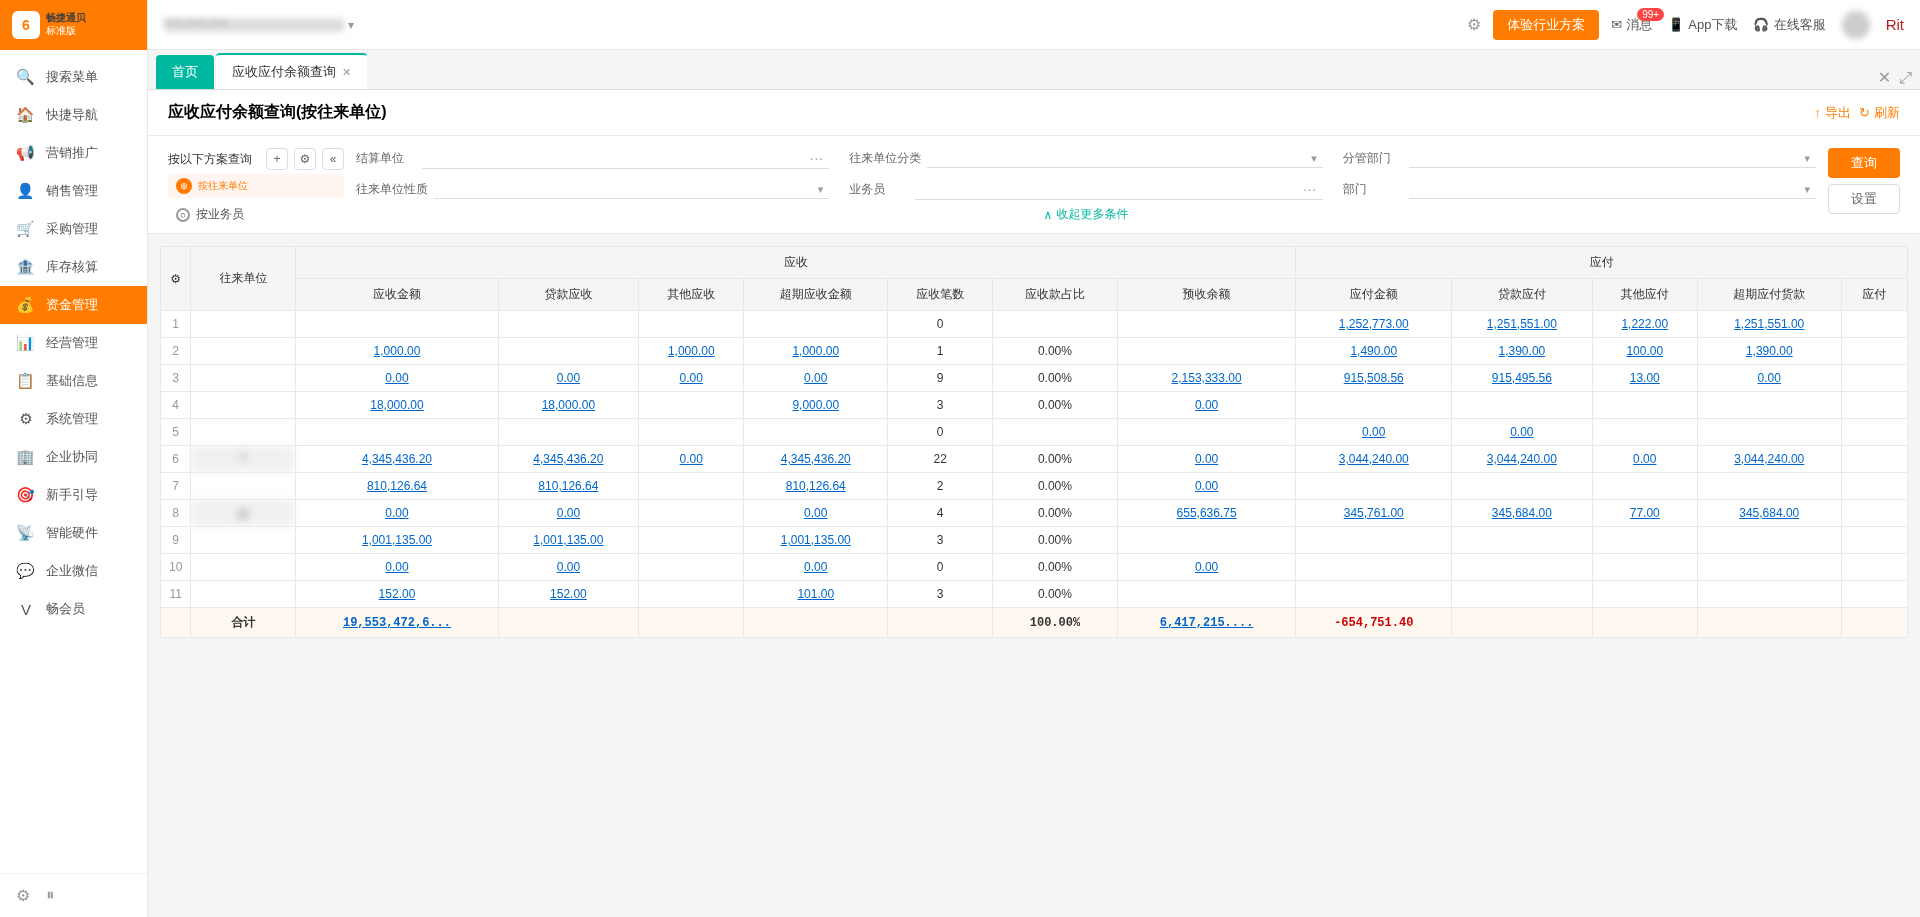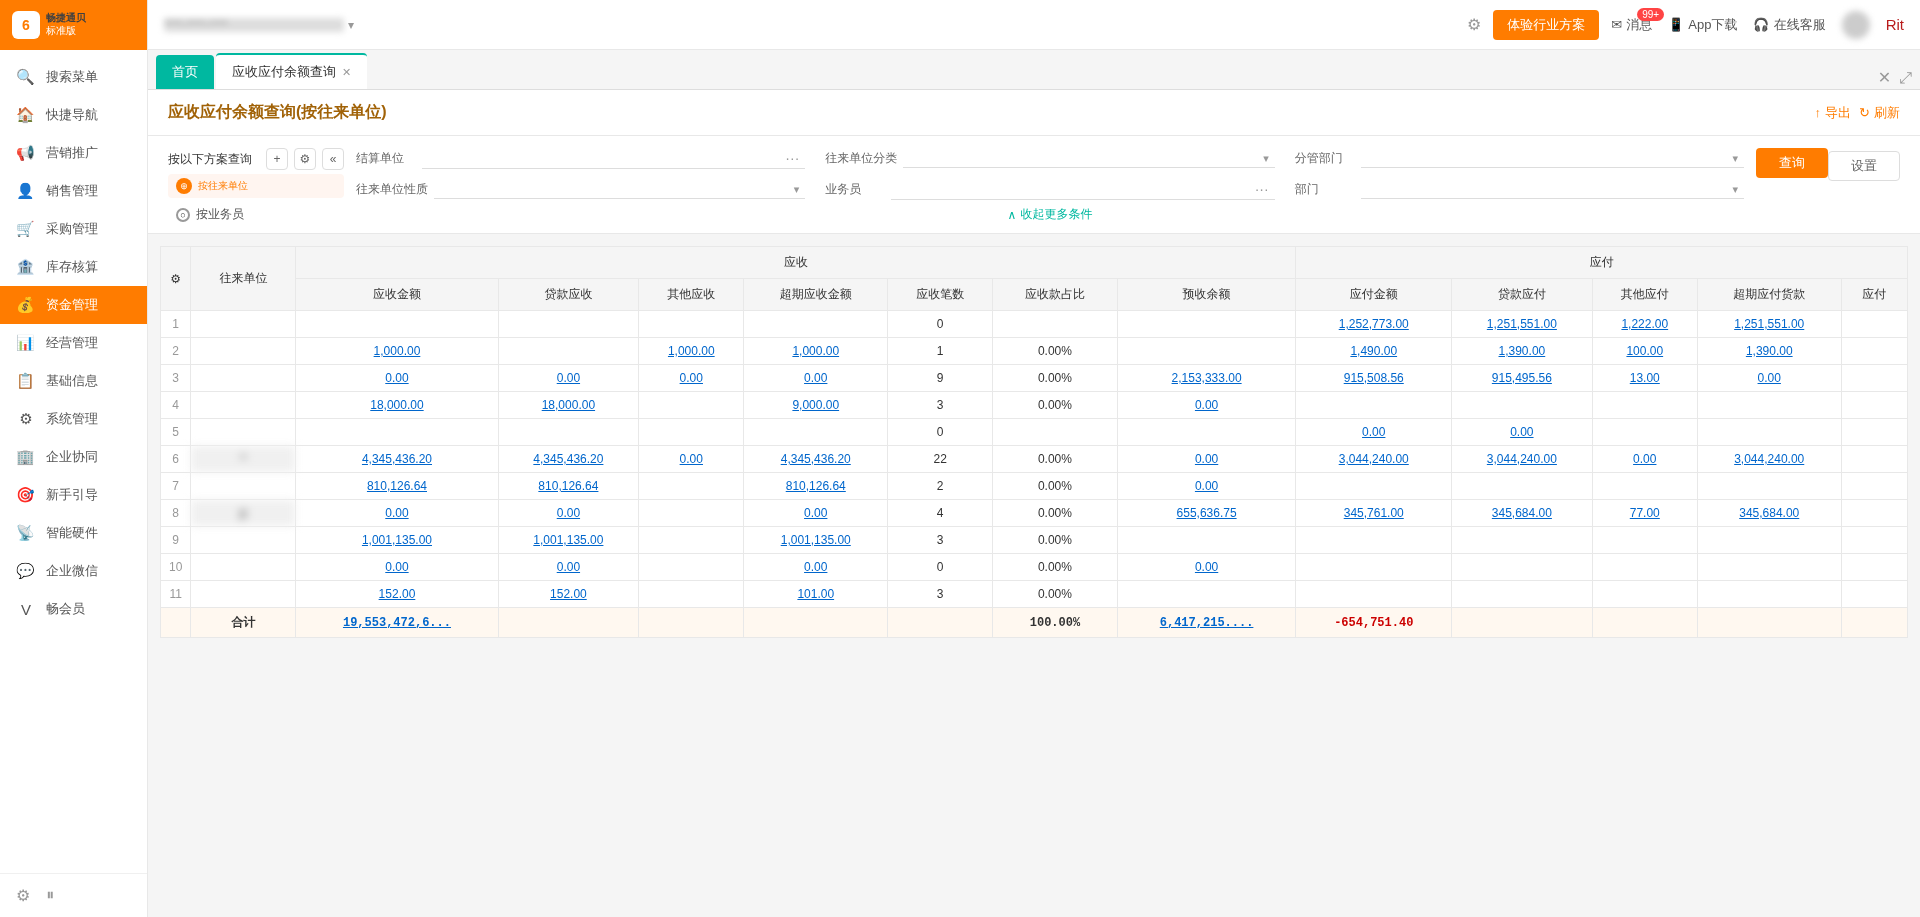--- a/index.html
+++ b/index.html
@@ -40,21 +40,21 @@
     .tab { padding: 8px 16px; cursor: pointer; font-size: 13px; color: #666; background: #e8e8e8; border-radius: 4px 4px 0 0; margin-right: 2px; display: flex; align-items: center; gap: 6px; }
     .tab.active { background: #fff; color: #333; border-top: 2px solid #00b8a0; }
     .tab-home { background: #00b8a0; color: #fff; border-radius: 4px 4px 0 0; }
     .tab-close { color: #999; font-size: 11px; cursor: pointer; }
 
     
     .page { flex: 1; overflow: hidden; display: flex; flex-direction: column; background: #f5f5f5; }
 
     
     .page-header { background: #fff; padding: 12px 20px; display: flex; align-items: center; justify-content: space-between; border-bottom: 1px solid #e8e8e8; }
-    .page-title { font-size: 16px; font-weight: bold; color: #a16207; }
+    .page-title { font-size: 16px; font-weight: bold; color: #000000; }
     .page-actions { display: flex; gap: 8px; }
     .page-action-btn { display: flex; align-items: center; gap: 4px; color: #ff7c00; font-size: 13px; cursor: pointer; }
 
     
     .filter-area { background: #fff; padding: 12px 20px 4px 20px; border-bottom: 1px solid #e8e8e8; }
     .filter-scheme-label { font-size: 12px; color: #333; margin-right: 8px; white-space: nowrap; }
     .filter-scheme-btn { width: 22px; height: 22px; border: 1px solid #ddd; border-radius: 4px; display: flex; align-items: center; justify-content: center; cursor: pointer; color: #666; font-size: 12px; }
     .filter-field { display: flex; align-items: center; gap: 6px; }
     .filter-label { color: #666; font-size: 12px; white-space: nowrap; min-width: 60px; }
     .filter-input { flex: 1; border: none; border-bottom: 1px solid #ddd; padding: 3px 6px; font-size: 12px; color: #333; outline: none; background: transparent; }
@@ -71,21 +71,21 @@
     .data-table .row-num { color: #999; }
     .th-receivable { background: #f0f9f8; }
     .th-payable { background: #f0f9f8; }
     .table-footer { background: #fff8f0; font-family: Liberation Mono, monospace; }
     .table-footer td { font-weight: bold; }
     .settings-icon-cell { width: 28px; }
 
     
     .query-btn { background: #ff7c00; color: #fff; border: none; padding: 6px 20px; border-radius: 4px; cursor: pointer; font-size: 13px; display: block; width: 72px; margin-bottom: 6px; }
     .set-btn { background: #fff; color: #666; border: 1px solid #ddd; padding: 5px 20px; border-radius: 4px; cursor: pointer; font-size: 13px; display: block; width: 72px; }
-    .filter-right-btns { display: flex; flex-direction: row; align-items: center; padding-left: 12px; }
+    .filter-right-btns { display: flex; flex-direction: column; align-items: center; padding-left: 12px; }
 
     
     .window-controls { display: flex; gap: 8px; align-items: center; }
     .win-ctrl { color: #999; font-size: 16px; cursor: pointer; }
 
     .filter-main-row { display: flex; align-items: flex-start; }
     .filter-grid { flex: 1; display: grid; grid-template-columns: 1fr 1fr 1fr; gap: 10px 20px; }
 
     .blurred { filter: blur(3px); user-select: none; }
   </style>

